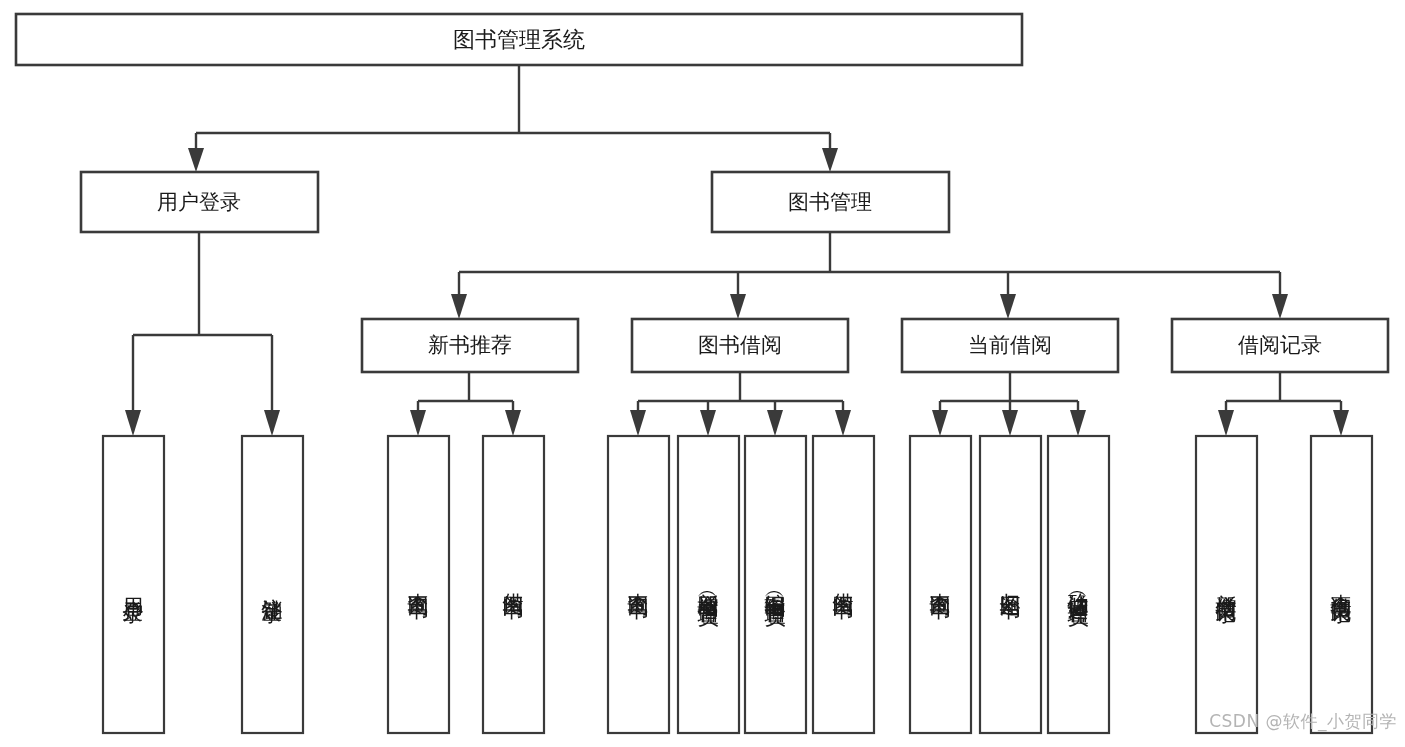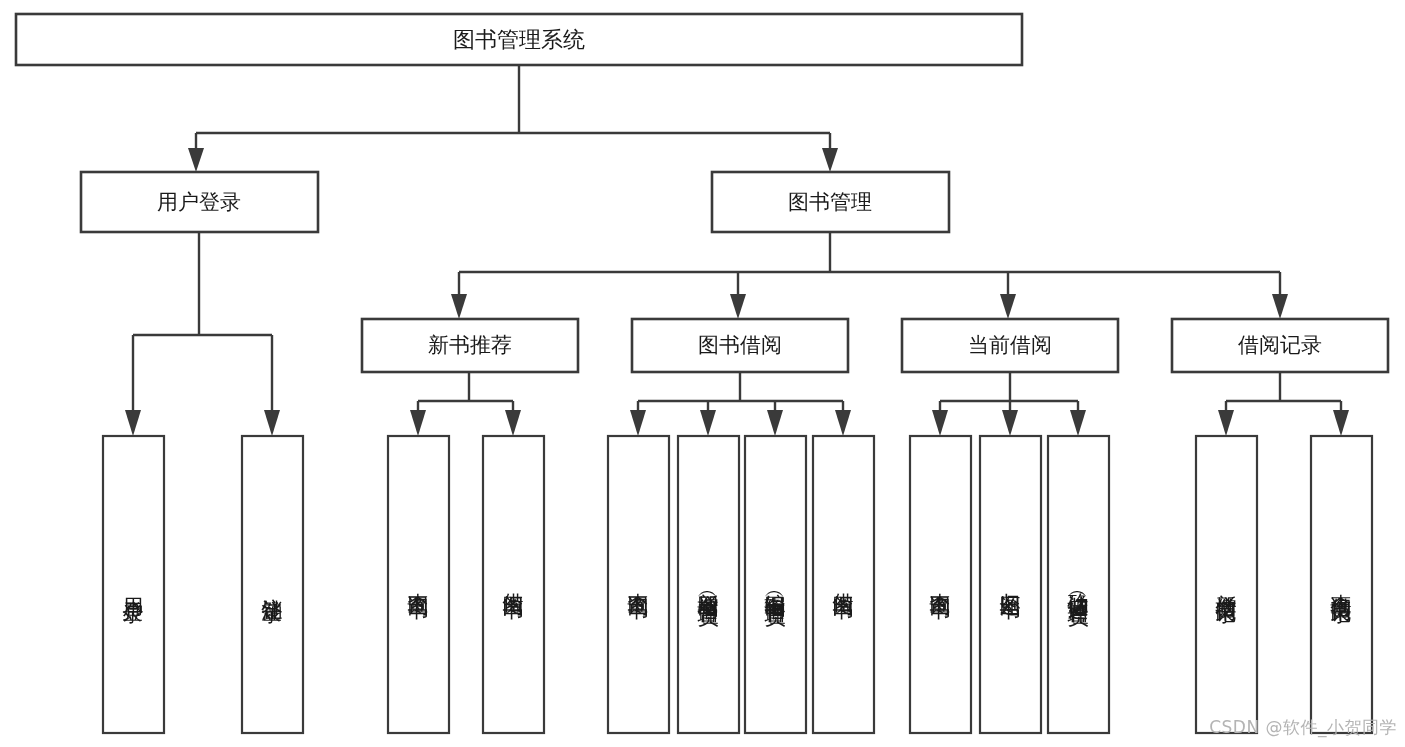--- a/index.html
+++ b/index.html
@@ -54,21 +54,21 @@
     font-family: "DejaVu Sans", "Liberation Sans", sans-serif;
     font-size: 21px;
     fill: #1a1a1a;
     text-anchor: middle;
     writing-mode: vertical-rl;
     letter-spacing: 2px;
   }
   .watermark-text {
     position: absolute;
     right: 8px;
-    bottom: 8px;
+    bottom: 14px;
     font-family: "DejaVu Sans", "Liberation Sans", sans-serif;
     font-size: 17px;
     color: #b4b4b4;
     white-space: nowrap;
     letter-spacing: 0.5px;
   }
 </style>
 </head>
 <body>
 

